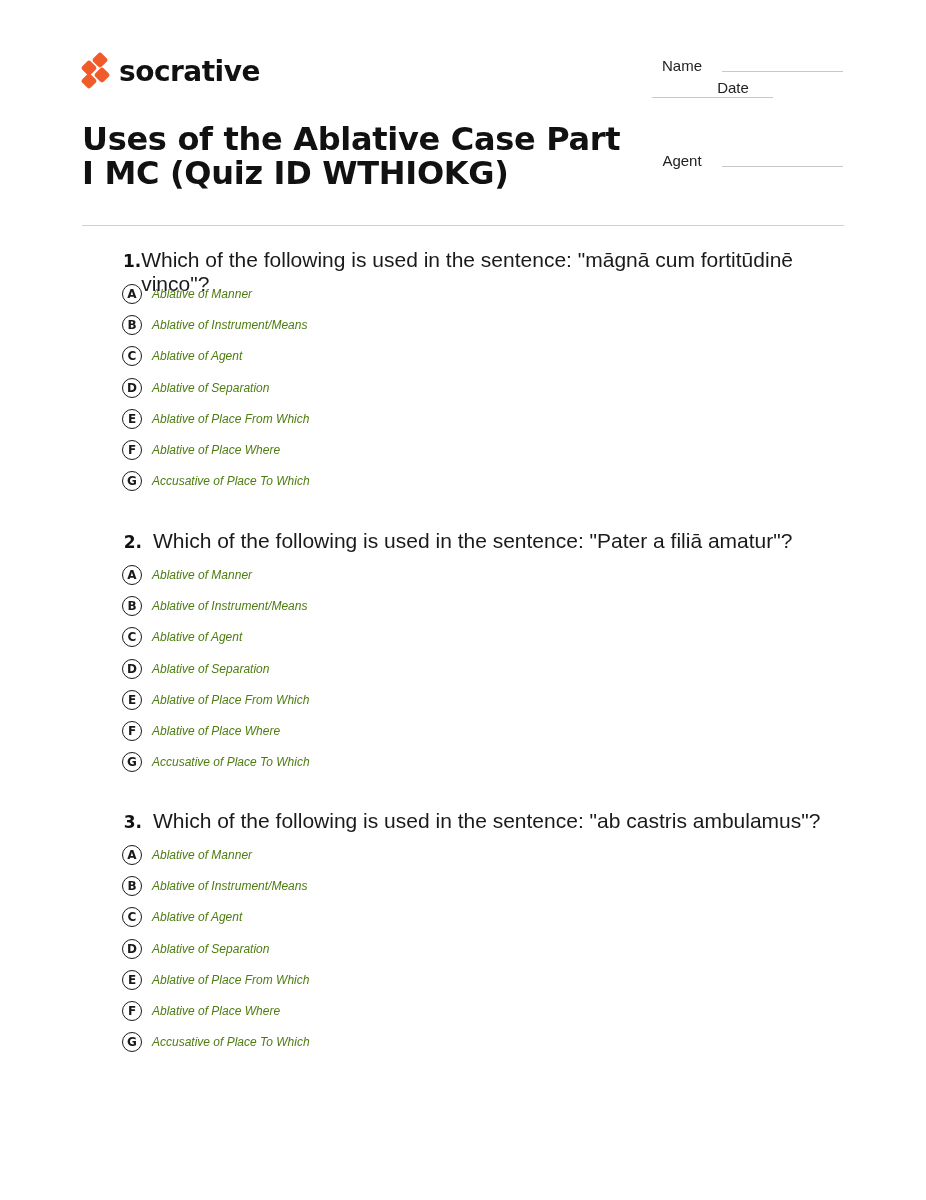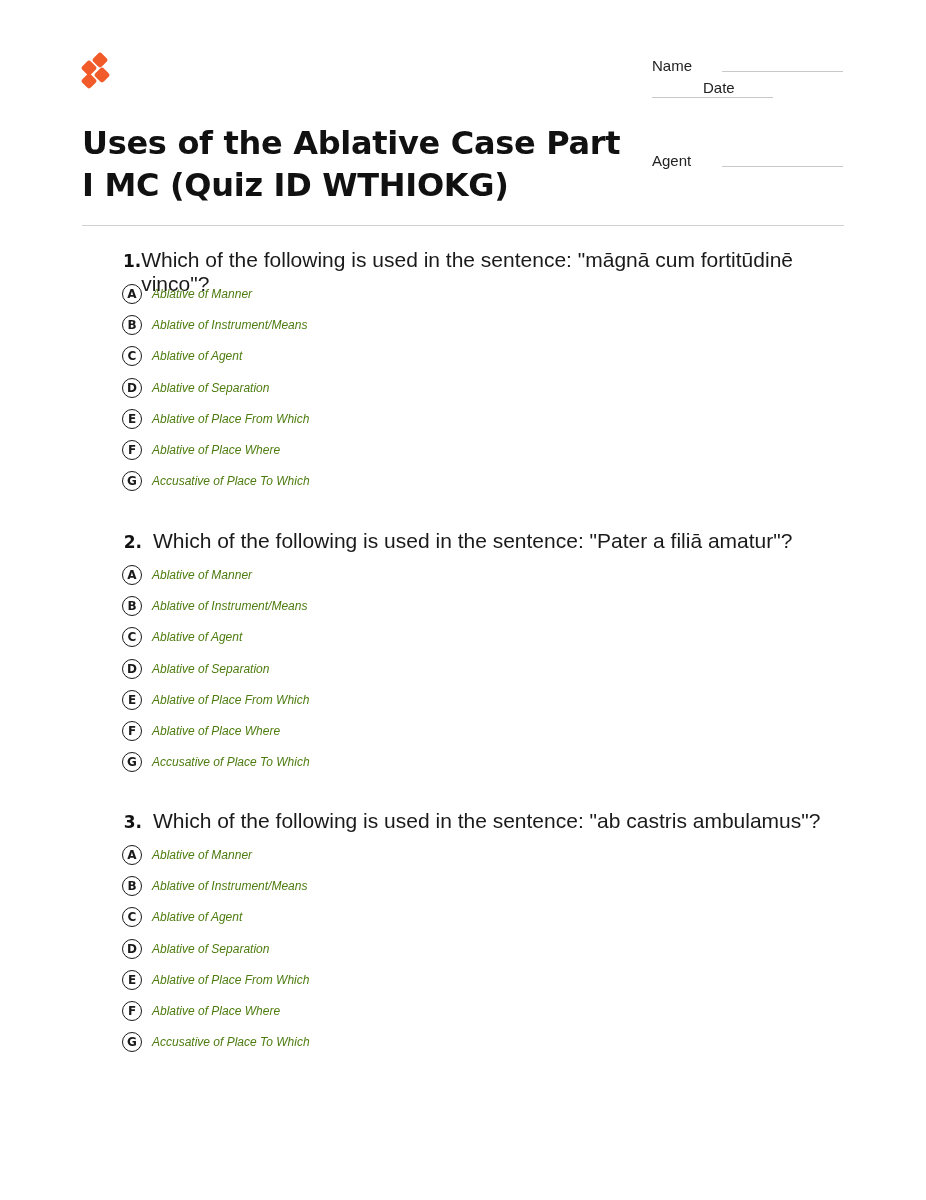--- a/index.html
+++ b/index.html
@@ -1,23 +1,23 @@
 <!DOCTYPE html>
 <html><head>
 <meta charset="utf-8">
 <style>
   html, body { margin: 0; padding: 0; background: #ffffff; }
   body { width: 926px; height: 1200px; position: relative; font-family: "Liberation Sans", sans-serif; color: #1a1a1a; overflow: hidden; }
   .logo { position: absolute; left: 82px; top: 53px; display: flex; align-items: center; }
   .hex-cluster { position: relative; width: 28px; height: 36px; margin-right: 9px; }
   .hex { position: absolute; width: 12px; height: 12px; background: #f15a29; border-radius: 3px; transform: rotate(45deg); }
   .logo-text { font-family: "DejaVu Sans", sans-serif; font-size: 28px; font-weight: bold; color: #111; letter-spacing: -0.5px; }
-  .title { position: absolute; left: 82px; top: 122px; width: 560px; font-family: "DejaVu Sans", sans-serif; font-size: 32px; font-weight: bold; line-height: 42px; color: #111; letter-spacing: -0.3px; }
+  .title { position: absolute; left: 82px; top: 122px; width: 560px; font-family: "DejaVu Sans", sans-serif; font-size: 32px; font-weight: bold; line-height: 34px; color: #111; letter-spacing: -0.3px; }
   .field { position: absolute; display: flex; align-items: flex-end; font-size: 15px; color: #222; }
-  .field-label { width: 60px; text-align: left; margin-right: 10px; }
+  .field-label { width: 60px; text-align: center; margin-right: 10px; }
   .field-line { width: 121px; border-bottom: 1px solid #c8c8c8; height: 1px; margin-bottom: 2px; }
   .divider { position: absolute; left: 82px; top: 225px; width: 762px; height: 1px; background: #d0d0d0; }
   .question { position: absolute; left: 120px; width: 720px; }
   .q-head { display: flex; align-items: baseline; height: 30px; }
   .q-num { width: 34px; text-align: right; padding-right: 0; font-family: "DejaVu Sans", sans-serif; font-weight: bold; font-size: 17px; color: #111; margin-right: 0; }
   .q-text { font-size: 21px; margin-left: 0; padding-left: 0; }
   .opts { margin-top: 0; }
   .opt { display: flex; align-items: center; height: 31.3px; }
   .circle { width: 20px; height: 20px; border: 1.5px solid #1a1a1a; border-radius: 50%; display: flex; align-items: center; justify-content: center; font-size: 12px; font-weight: bold; box-sizing: border-box; margin-left: 2px; margin-right: 10px; font-family: "DejaVu Sans", sans-serif; }
   .opt-text { font-size: 12px; color: #4d7c0f; font-style: italic; }
@@ -25,20 +25,21 @@
 </head>
 <body>
 
 <div class="logo">
   <div class="hex-cluster">
     <span class="hex" style="left:12px; top:1px;"></span>
     <span class="hex" style="left:1px; top:9px;"></span>
     <span class="hex" style="left:14px; top:16px;"></span>
     <span class="hex" style="left:1px; top:22px;"></span>
   </div>
+  <span class="logo-text">socrative</span>
 </div>
 
 <div class="title">Uses of the Ablative Case Part I MC (Quiz ID WTHIOKG)</div>
 
 <div class="field" style="left:652px; top:57px;">
   <span class="field-label">Name</span>
   <span class="field-line"></span>
 </div>
 <div class="field" style="left:652px; top:79px;flex-direction:column;">
   <span class="field-label">Date</span>

